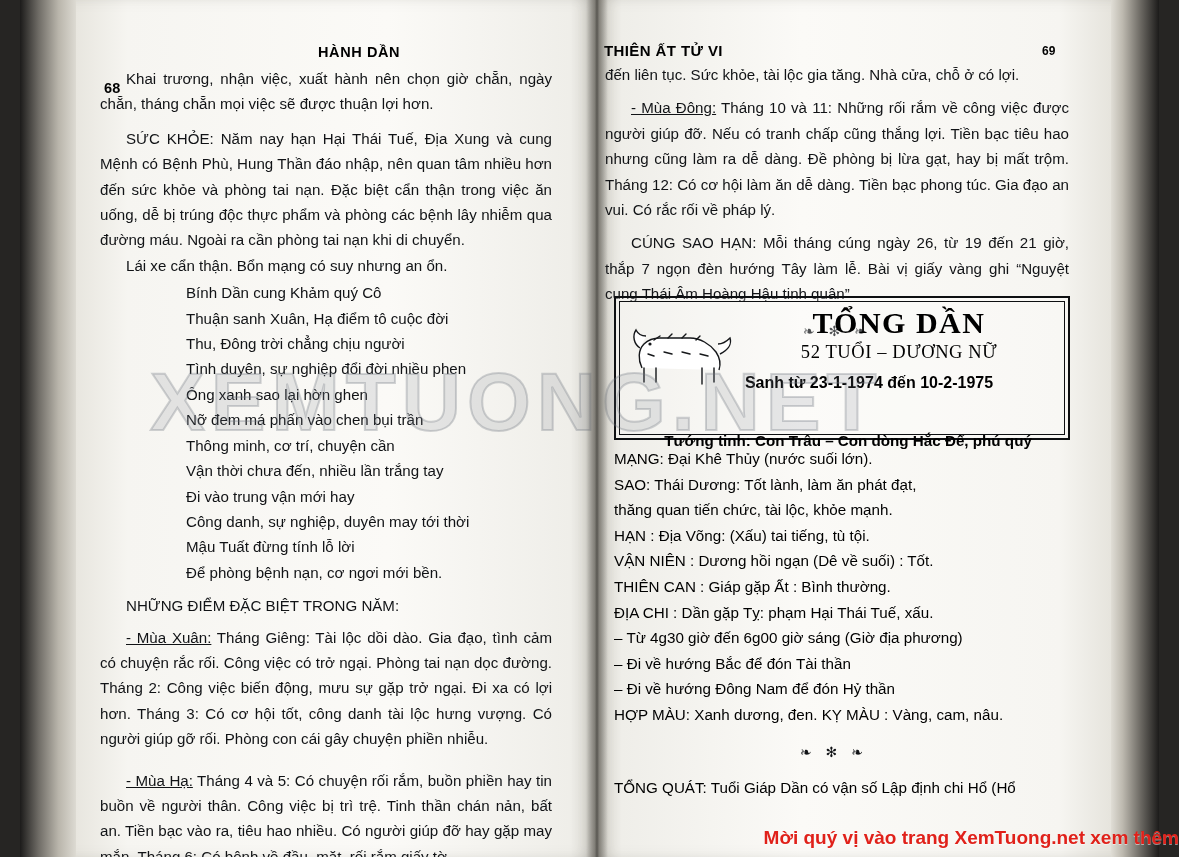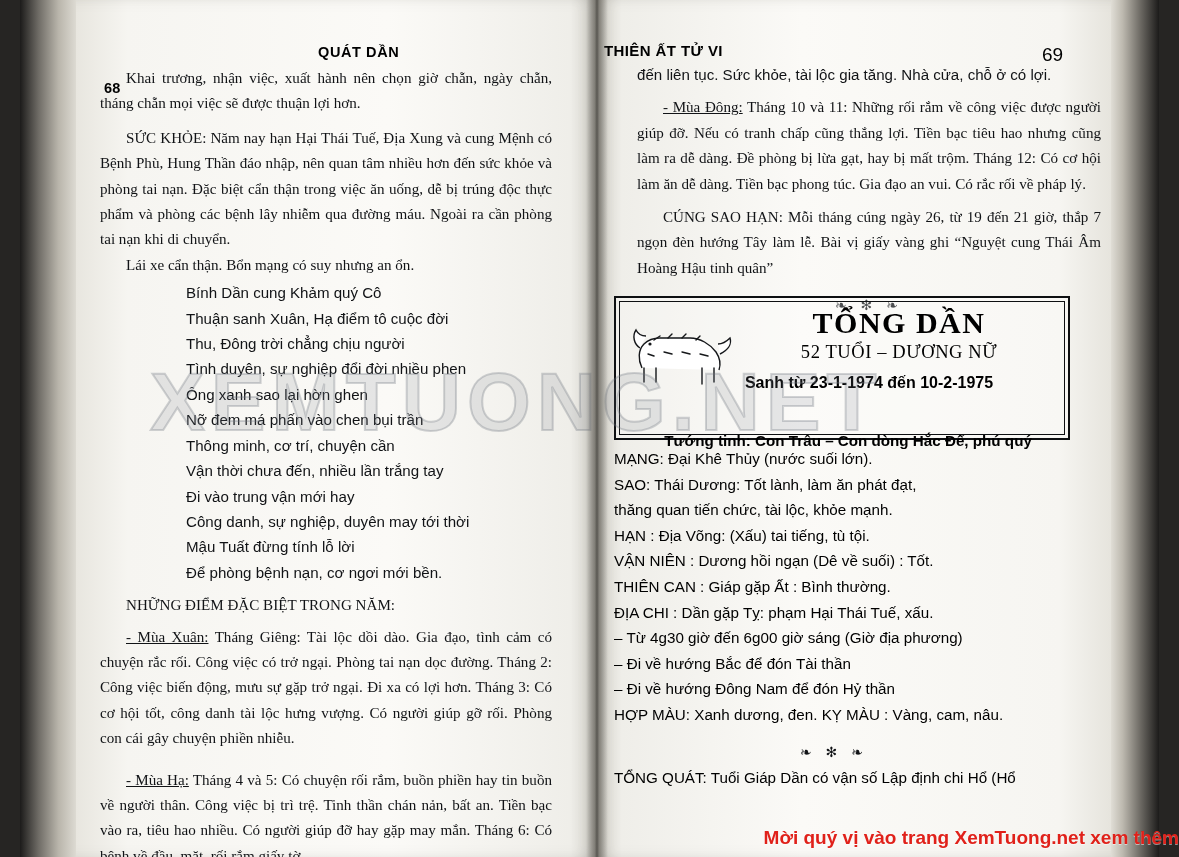--- a/index.html
+++ b/index.html
@@ -100,34 +100,34 @@
     top: 42px;
     left: 604px;
     font-size: 15px;
     font-weight: 700;
     letter-spacing: 0.4px;
   }
   .folio-right-num {
     position: absolute;
     top: 44px;
     left: 1042px;
-    font-size: 19px;
-    font-weight: 400;
+    font-size: 12px;
+    font-weight: 700;
   }
   .body-text {
     position: absolute;
     font-size: 15.1px;
     line-height: 25.4px;
     text-align: justify;
     color: #111316;
   }
   .body-text p {
     margin: 0;
   }
-  .indent { text-indent: 26px; font-family: Liberation Serif, serif; }
+  .indent { text-indent: 26px; }
   .poem {
     margin: 0;
     padding-left: 86px;
     font-size: 15.1px;
     line-height: 25.4px;
   }
   .poem div { white-space: nowrap; }
   .u { text-decoration: underline; }
   
   .zodiac-box {
@@ -249,21 +249,21 @@
     <div class="page-edge-left"></div>
     <div class="page-edge-right"></div>
 
     <div class="paper left-paper"></div>
 
     <div class="paper right-paper"></div>
     <div class="gutter"></div>
   </div>
 
   <div class="folio folio-left-num">68</div>
-  <div class="header-left-title">QUÁT DẦN</div>
+  <div class="header-left-title">HÀNH DẦN</div>
 
   <div class="body-text" style="left:100px; top:66px; width:452px;">
     <p class="indent">Khai trương, nhận việc, xuất hành nên chọn giờ chẵn, ngày chẵn, tháng chẵn mọi việc sẽ được thuận lợi hơn.</p>
     <p class="indent" style="margin-top:9px;">SỨC KHỎE: Năm nay hạn Hại Thái Tuế, Địa Xung và cung Mệnh có Bệnh Phù, Hung Thần đáo nhập, nên quan tâm nhiều hơn đến sức khỏe và phòng tai nạn. Đặc biệt cẩn thận trong việc ăn uống, dễ bị trúng độc thực phẩm và phòng các bệnh lây nhiễm qua đường máu. Ngoài ra cần phòng tai nạn khi di chuyển.</p>
     <p class="indent" style="margin-top:0px;">Lái xe cẩn thận. Bổn mạng có suy nhưng an ổn.</p>
 
     <div class="poem" style="margin-top:2px;">
       <div>Bính Dần cung Khảm quý Cô</div>
       <div>Thuận sanh Xuân, Hạ điểm tô cuộc đời</div>
       <div>Thu, Đông trời chẳng chịu người</div>
@@ -283,21 +283,21 @@
     <p class="indent" style="margin-top:6px;"><span class="u">- Mùa Xuân:</span><span> Tháng Giêng: Tài lộc dồi dào. Gia đạo, tình cảm có chuyện rắc rối. Công việc có trở ngại. Phòng tai nạn dọc đường. Tháng 2: Công việc biến động, mưu sự gặp trở ngại. Đi xa có lợi hơn. Tháng 3: Có cơ hội tốt, công danh tài lộc hưng vượng. Có người giúp gỡ rối. Phòng con cái gây chuyện phiền nhiễu.</span></p>
 
     <p class="indent" style="margin-top:16px;"><span class="u">- Mùa Hạ:</span><span> Tháng 4 và 5: Có chuyện rối rắm, buồn phiền hay tin buồn về người thân. Công việc bị trì trệ. Tinh thần chán nản, bất an. Tiền bạc vào ra, tiêu hao nhiều. Có người giúp đỡ hay gặp may mắn. Tháng 6: Có bệnh về đầu, mặt, rối rắm giấy tờ.</span></p>
 
     <p class="indent" style="margin-top:0px;"></p>
   </div>
 
   <div class="header-right-title">THIÊN ẤT TỬ VI</div>
   <div class="folio-right-num">69</div>
 
-  <div class="body-text" style="left:605px; top:62px; width:464px;padding-left:32px;">
+  <div class="body-text" style="left:605px; top:62px; width:464px;">
     <p>đến liên tục. Sức khỏe, tài lộc gia tăng. Nhà cửa, chỗ ở có lợi.</p>
     <p class="indent" style="margin-top:8px;"><span class="u">- Mùa Đông:</span><span> Tháng 10 và 11: Những rối rắm về công việc được người giúp đỡ. Nếu có tranh chấp cũng thắng lợi. Tiền bạc tiêu hao nhưng cũng làm ra dễ dàng. Đề phòng bị lừa gạt, hay bị mất trộm. Tháng 12: Có cơ hội làm ăn dễ dàng. Tiền bạc phong túc. Gia đạo an vui. Có rắc rối về pháp lý.</span></p>
     <p class="indent" style="margin-top:8px;">CÚNG SAO HẠN: Mỗi tháng cúng ngày 26, từ 19 đến 21 giờ, thắp 7 ngọn đèn hướng Tây làm lễ. Bài vị giấy vàng ghi “Nguyệt cung Thái Âm Hoàng Hậu tinh quân”</p>
     <div class="ornament" style="margin-top:12px;">❧ ✻ ❧</div>
   </div>
 
   <div class="zodiac-box">
     <div class="zodiac-inner"></div>
     <div class="tiger-cell">
       <svg viewBox="0 0 110 84" width="110" height="84" aria-hidden="true">
@@ -324,19 +324,19 @@
     <div>thăng quan tiến chức, tài lộc, khỏe mạnh.</div>
     <div>HẠN : Địa Võng: (Xấu) tai tiếng, tù tội.</div>
     <div>VẬN NIÊN : Dương hồi ngạn (Dê về suối) : Tốt.</div>
     <div>THIÊN CAN : Giáp gặp Ất : Bình thường.</div>
     <div>ĐỊA CHI : Dần gặp Tỵ: phạm Hại Thái Tuế, xấu.</div>
     <div>– Từ 4g30 giờ đến 6g00 giờ sáng (Giờ địa phương)</div>
     <div>– Đi về hướng Bắc để đón Tài thần</div>
     <div>– Đi về hướng Đông Nam để đón Hỷ thần</div>
     <div>HỢP MÀU: Xanh dương, đen. KỴ MÀU :  Vàng, cam, nâu.</div>
     <div class="ornament" style="margin-top:12px; width:440px;">❧ ✻ ❧</div>
-    <div style="white-space:normal; text-align:justify;">TỔNG QUÁT: Tuổi Giáp Dần có vận số Lập định chi Hổ (Hổ</div>
+    <div style="margin-top:10px; white-space:normal; text-align:justify;">TỔNG QUÁT: Tuổi Giáp Dần có vận số Lập định chi Hổ (Hổ</div>
   </div>
 
   <div class="watermark">XEMTUONG.NET</div>
 
   <div class="footer-banner">Mời quý vị vào trang XemTuong.net xem thêm</div>
 </div>
 
 </body></html>

